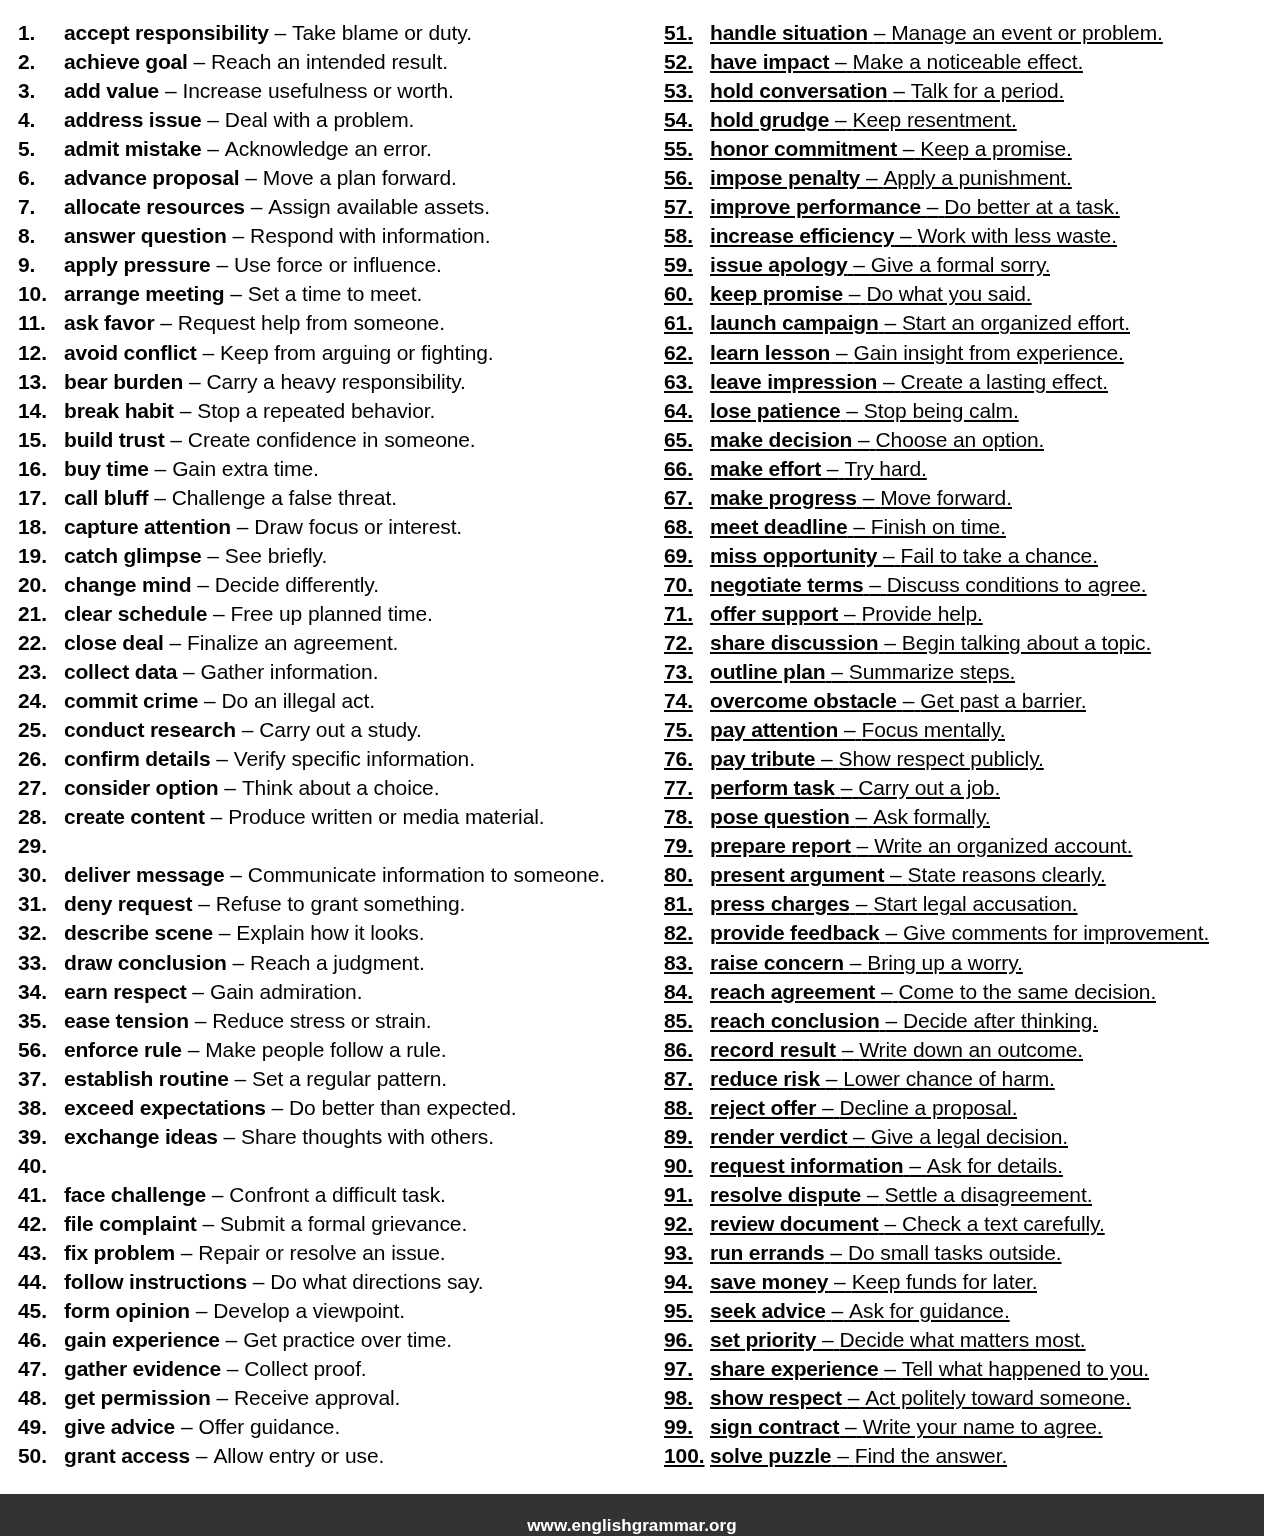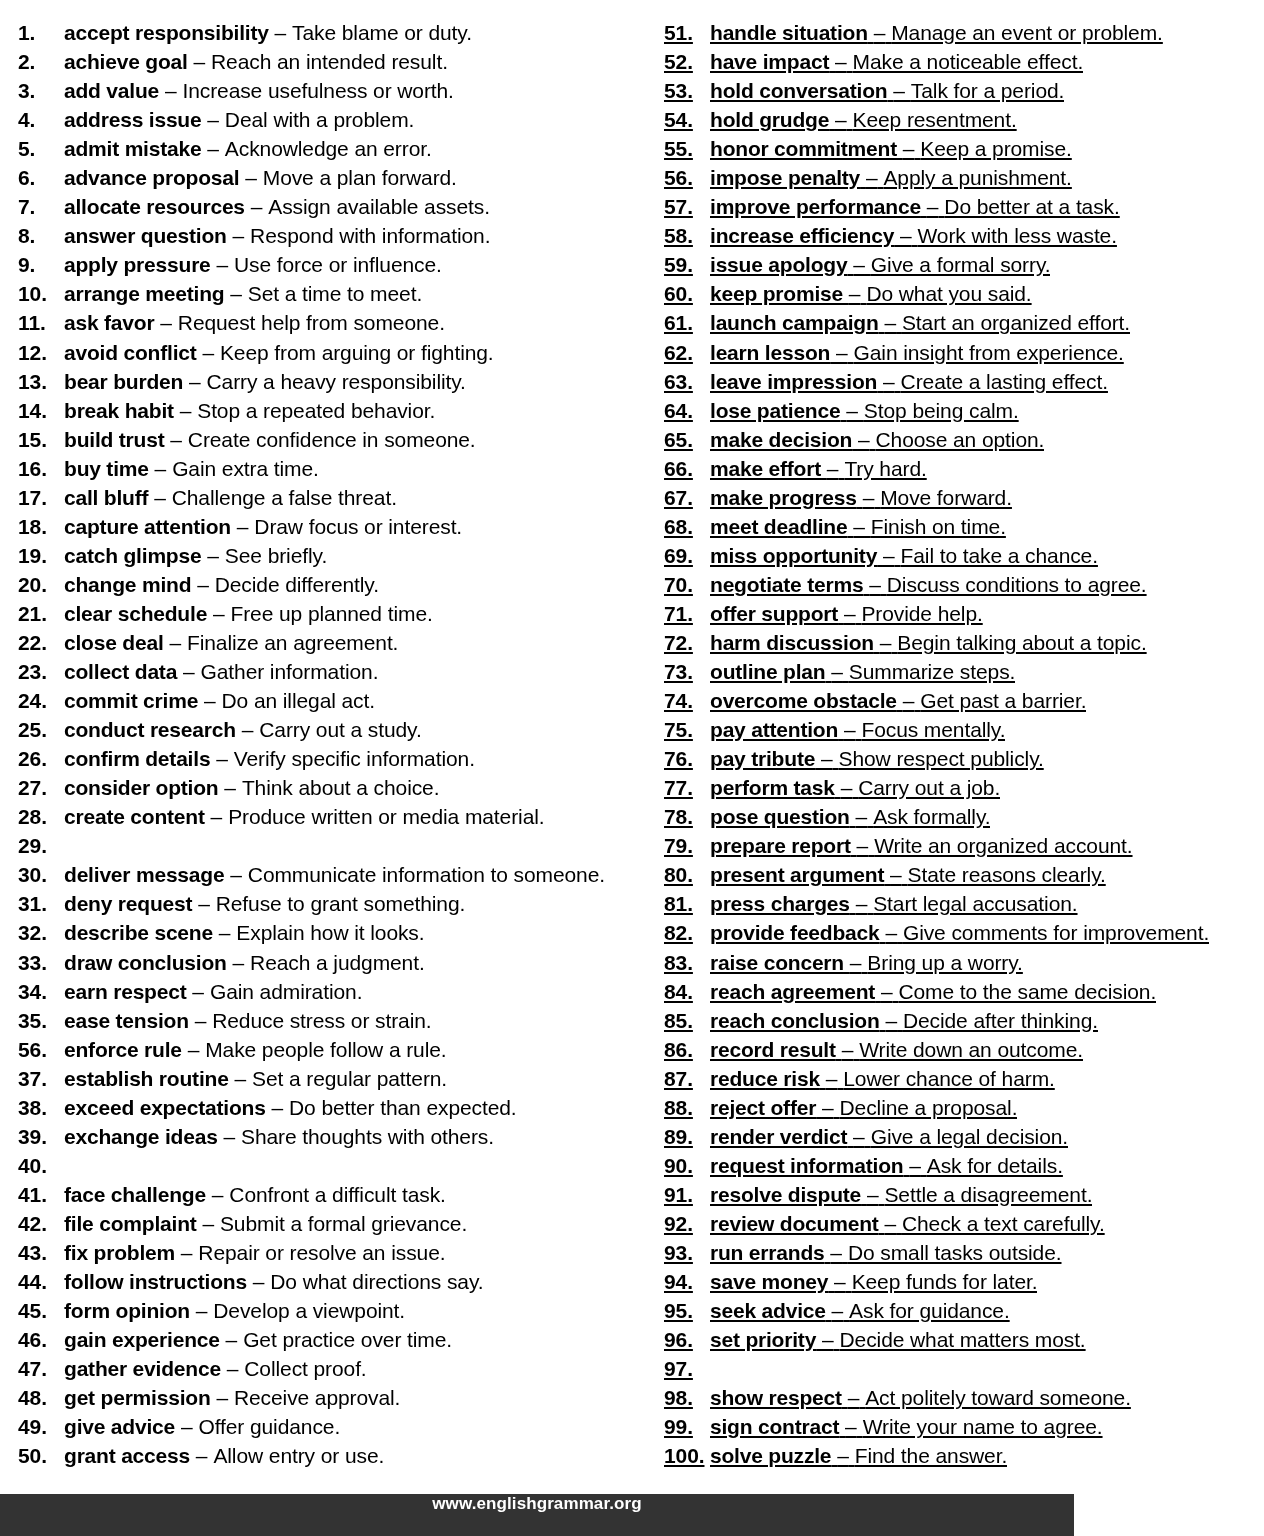--- a/index.html
+++ b/index.html
@@ -73,25 +73,25 @@
     font-weight: normal;
   }
   .entry .def {
     font-weight: normal;
     letter-spacing: -0.1px;
   }
   #footer-bar {
     position: absolute;
     left: 0;
     top: 1494px;
-    width: 1074px;
+    width: 1264px;
     height: 42px;
     background: #333333;
     display: flex;
-    align-items: flex-start;
+    align-items: flex-end;
     justify-content: center;
   }
   #footer-bar .site {
     color: #ffffff;
     font-weight: bold;
     font-size: 17px;
     letter-spacing: 0.1px;
   }
 </style>
 </head>
@@ -380,21 +380,21 @@
         <div class="entry">
           <span class="num">70.</span>
           <span class="body"><span class="term">negotiate terms</span> <span class="dash">–</span> <span class="def">Discuss conditions to agree.</span></span>
         </div>
         <div class="entry">
           <span class="num">71.</span>
           <span class="body"><span class="term">offer support</span> <span class="dash">–</span> <span class="def">Provide help.</span></span>
         </div>
         <div class="entry">
           <span class="num">72.</span>
-          <span class="body"><span class="term">harm discussion</span> <span class="dash">–</span> <span class="def">Begin talking about a topic.</span></span>
+          <span class="body"><span class="term">share discussion</span> <span class="dash">–</span> <span class="def">Begin talking about a topic.</span></span>
         </div>
         <div class="entry">
           <span class="num">73.</span>
           <span class="body"><span class="term">outline plan</span> <span class="dash">–</span> <span class="def">Summarize steps.</span></span>
         </div>
         <div class="entry">
           <span class="num">74.</span>
           <span class="body"><span class="term">overcome obstacle</span> <span class="dash">–</span> <span class="def">Get past a barrier.</span></span>
         </div>
         <div class="entry">
@@ -480,20 +480,21 @@
         <div class="entry">
           <span class="num">95.</span>
           <span class="body"><span class="term">seek advice</span> <span class="dash">–</span> <span class="def">Ask for guidance.</span></span>
         </div>
         <div class="entry">
           <span class="num">96.</span>
           <span class="body"><span class="term">set priority</span> <span class="dash">–</span> <span class="def">Decide what matters most.</span></span>
         </div>
         <div class="entry">
           <span class="num">97.</span>
+          <span class="body"><span class="term">share experience</span> <span class="dash">–</span> <span class="def">Tell what happened to you.</span></span>
         </div>
         <div class="entry">
           <span class="num">98.</span>
           <span class="body"><span class="term">show respect</span> <span class="dash">–</span> <span class="def">Act politely toward someone.</span></span>
         </div>
         <div class="entry">
           <span class="num">99.</span>
           <span class="body"><span class="term">sign contract</span> <span class="dash">–</span> <span class="def">Write your name to agree.</span></span>
         </div>
         <div class="entry">

